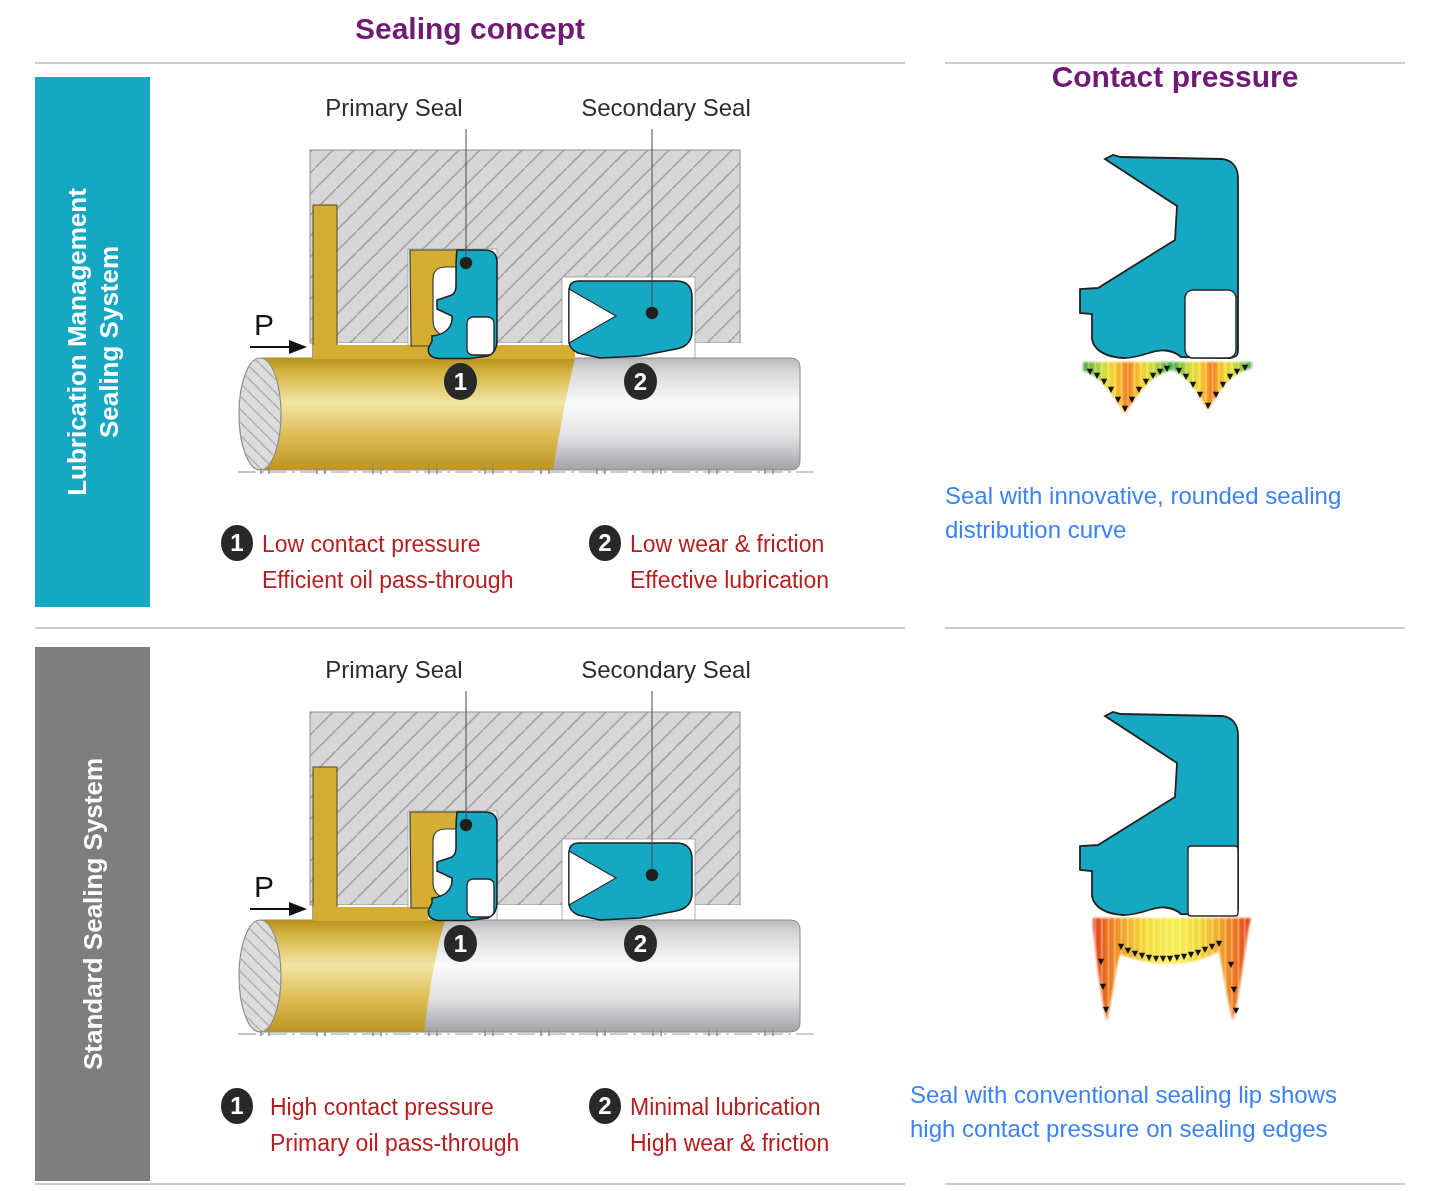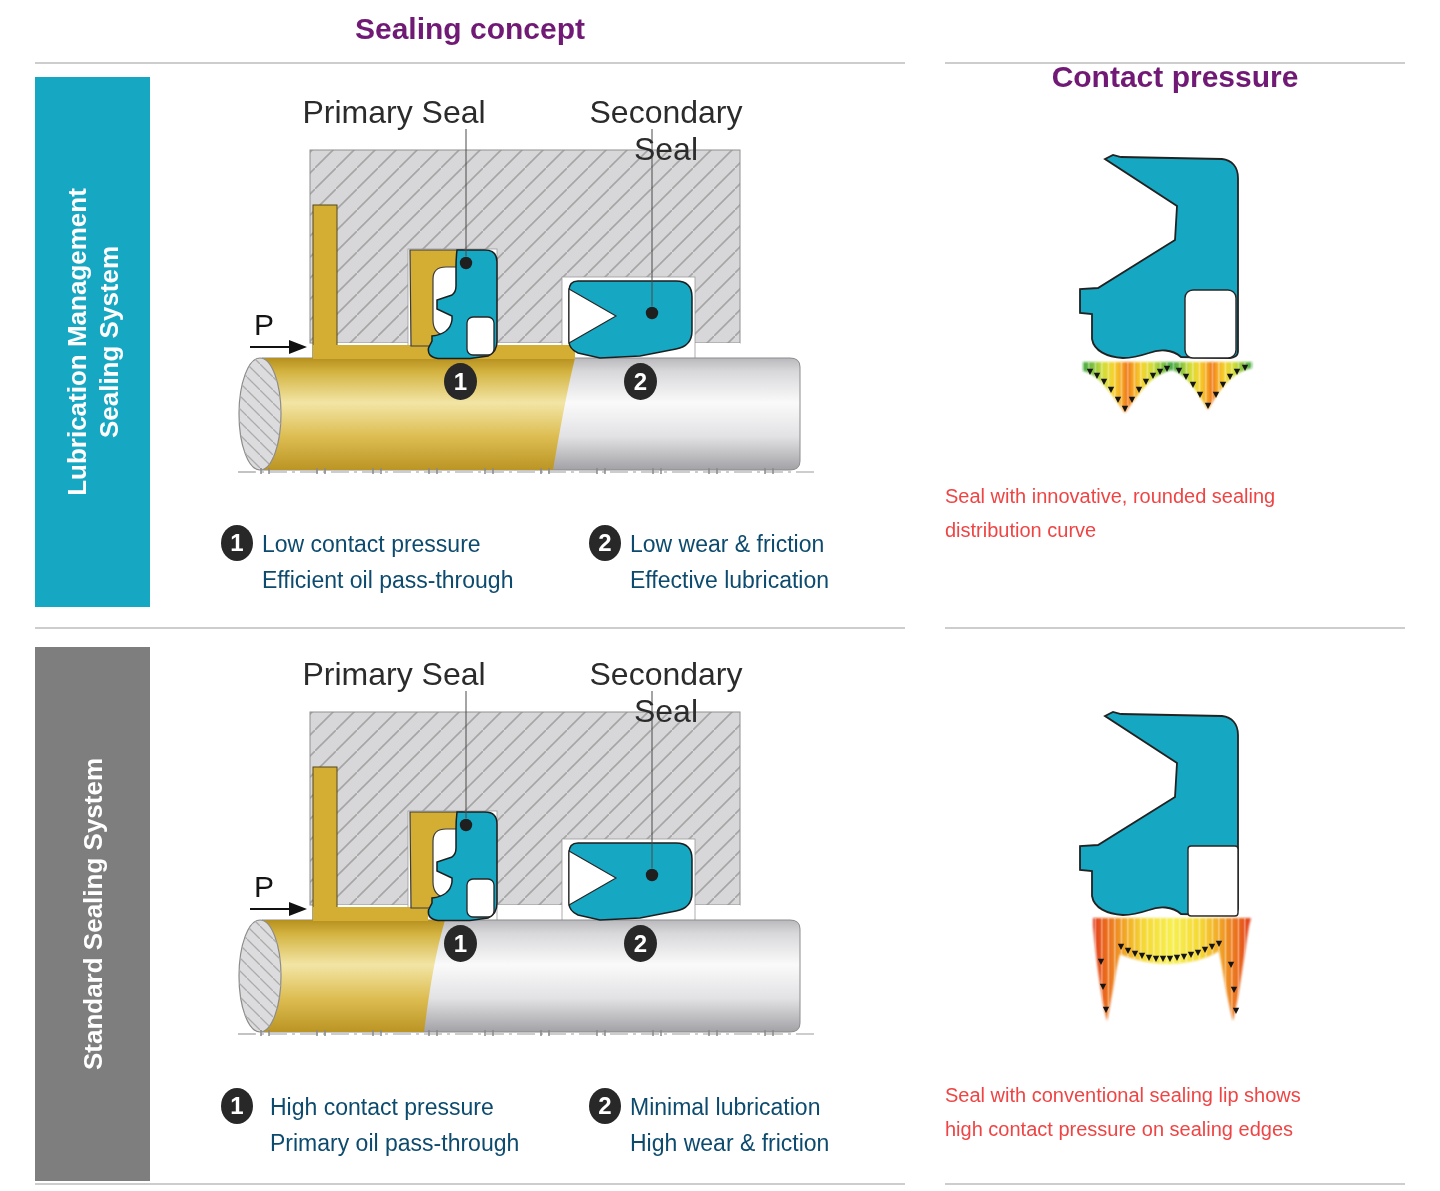--- a/index.html
+++ b/index.html
@@ -9,27 +9,27 @@
   .hdr-left{left:35px;width:870px;}
   .hdr-right{left:945px;width:460px;margin-top:48px;}
   .rule{position:absolute;height:2px;background:var(--divider,#cdcdcd);}
   .rule-left{left:35px;width:870px;}
   .rule-right{left:945px;width:460px;}
   .sidebar{position:absolute;left:35px;width:115px;overflow:hidden;}
   .sidebar.teal{background:var(--teal,#16a7c3);}
   .sidebar.gray{background:var(--sidebar-gray,#7e7e7e);}
   .sidebar-inner{position:absolute;left:50%;top:50%;width:528px;transform:translate(-50%,-50%) rotate(-90deg);text-align:center;color:#ffffff;font-weight:bold;font-size:26px;line-height:32px;white-space:nowrap;}
   .sidebar-inner span{display:block;}
-  .seal-label{position:absolute;width:220px;text-align:center;font-size:32px;color:#2b2b2b;}
+  .seal-label{position:absolute;width:220px;text-align:center;font-size:24px;color:#2b2b2b;}
   .p-label{position:absolute;font-size:30px;font-weight:500;color:#141414;}
   .badge{position:absolute;width:33px;height:37px;border-radius:50%;background:var(--badge,#282828);color:#fff;font-size:24px;font-weight:bold;text-align:center;line-height:37px;}
   .badge.small{width:32px;height:36px;line-height:36px;}
-  .callout-text{position:absolute;font-size:23px;line-height:36px;color:#0c4a6e;white-space:nowrap;}
+  .callout-text{position:absolute;font-size:23px;line-height:36px;color:#b91c1c;white-space:nowrap;}
   .callout-text span{display:block;}
-  .caption{position:absolute;font-size:20px;line-height:34px;color:#ef4444;white-space:nowrap;}
+  .caption{position:absolute;font-size:24px;line-height:34px;color:#3b82f6;white-space:nowrap;}
   .caption span{display:block;}
   svg{display:block;}
 </style>
 </head>
 <body>
 
 <svg class="stage" width="1440" height="1191" viewBox="0 0 1440 1191" xmlns="http://www.w3.org/2000/svg">
   <defs>
     <pattern id="hatchHousing" patternUnits="userSpaceOnUse" width="21" height="21">
       <rect width="21" height="21" fill="#d7d7d9"></rect>
@@ -229,17 +229,17 @@
 <div class="badge small" style="left:221px;top:1088px">1</div>
 <div class="callout-text" style="left:270px;top:1089px">
   <span>High contact pressure</span>
   <span>Primary oil pass-through</span>
 </div>
 <div class="badge small" style="left:589px;top:1088px">2</div>
 <div class="callout-text" style="left:630px;top:1089px">
   <span>Minimal lubrication</span>
   <span>High wear &amp; friction</span>
 </div>
-<div class="caption" style="left:945px;top:1078px">
+<div class="caption" style="left:910px;top:1078px">
   <span>Seal with conventional sealing lip shows</span>
   <span>high contact pressure on sealing edges</span>
 
 </div>
 
 </body></html>

